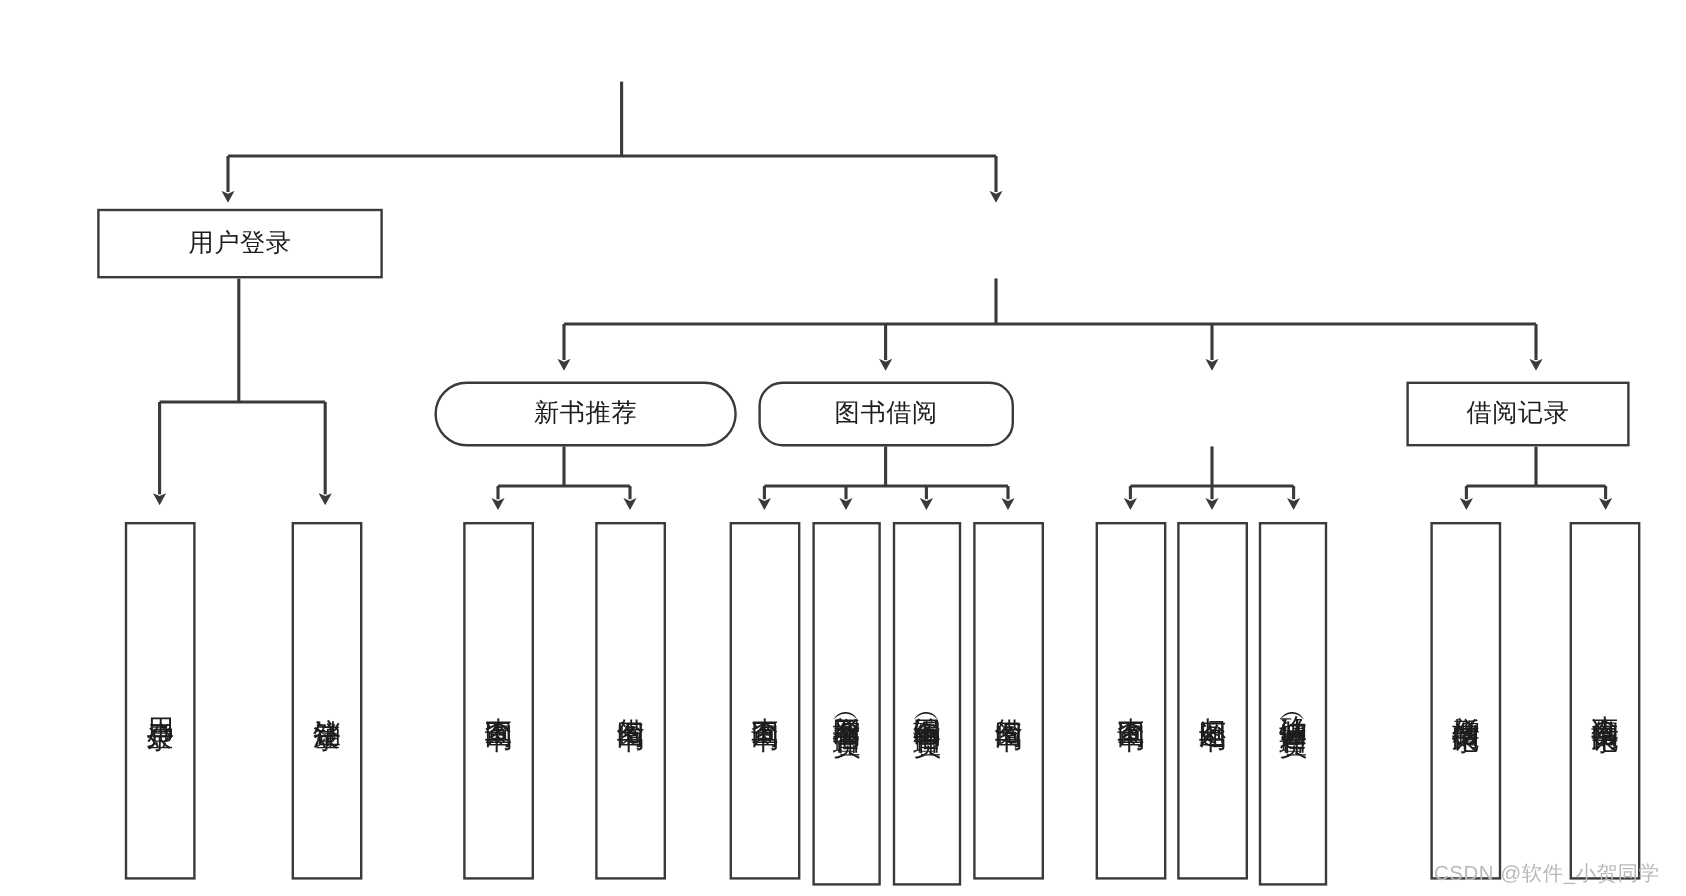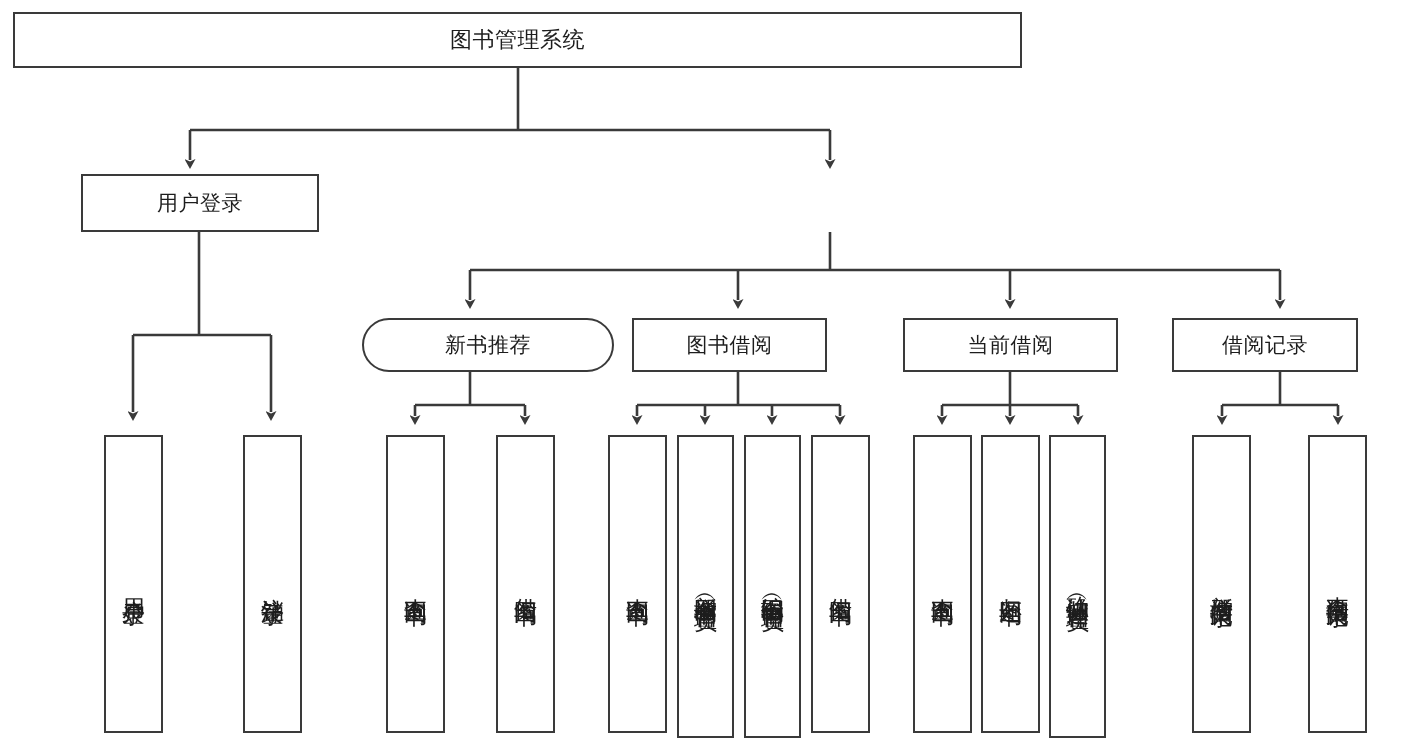--- a/index.html
+++ b/index.html
@@ -121,36 +121,30 @@
       <path d="M1010,405 L1010,416" marker-end="url(#arrow)"></path>
       <path d="M1078,405 L1078,416" marker-end="url(#arrow)"></path>
 
       <path d="M1280,372 L1280,405"></path>
       <path d="M1222,405 L1338,405"></path>
       <path d="M1222,405 L1222,416" marker-end="url(#arrow)"></path>
       <path d="M1338,405 L1338,416" marker-end="url(#arrow)"></path>
     </g>
   </svg>
 
-  <div class="node root horiz" style="left:13px; top:12px; width:1009px; height:56px;">
-    <span class="node-label">图书管理系统</span>
-  </div>
 
   <div class="node horiz" style="left:81px; top:174px; width:238px; height:58px;">
     <span class="node-label">用户登录</span>
   </div>
 
   <div class="node horiz" style="left:362px; top:318px; width:252px; height:54px;border-radius:27px;">
     <span class="node-label">新书推荐</span>
   </div>
-  <div class="node horiz" style="left:632px; top:318px; width:195px; height:54px;">
+  <div class="node horiz" style="left:632px; top:318px; width:213px; height:54px;border-radius:20px;">
     <span class="node-label">图书借阅</span>
-  </div>
-  <div class="node horiz" style="left:903px; top:318px; width:215px; height:54px;">
-    <span class="node-label">当前借阅</span>
   </div>
   <div class="node horiz" style="left:1172px; top:318px; width:186px; height:54px;">
     <span class="node-label">借阅记录</span>
   </div>
 
   <div class="node vert" style="left:104px; top:435px; width:59px; height:298px;">
     <span class="node-label">用户登录</span>
   </div>
   <div class="node vert" style="left:243px; top:435px; width:59px; height:298px;">
     <span class="node-label">注销登录</span>
@@ -186,14 +180,15 @@
     <span class="node-label">确认归还（管理员）</span>
   </div>
 
   <div class="node vert" style="left:1192px; top:435px; width:59px; height:298px;">
     <span class="node-label">新增借阅记录</span>
   </div>
   <div class="node vert" style="left:1308px; top:435px; width:59px; height:298px;">
     <span class="node-label">查询借阅记录</span>
   </div>
 
+  <div class="watermark" style="left:1195px; top:716px;">CSDN @软件_小贺同学</div>
 
 </div>
 
 </body></html>

